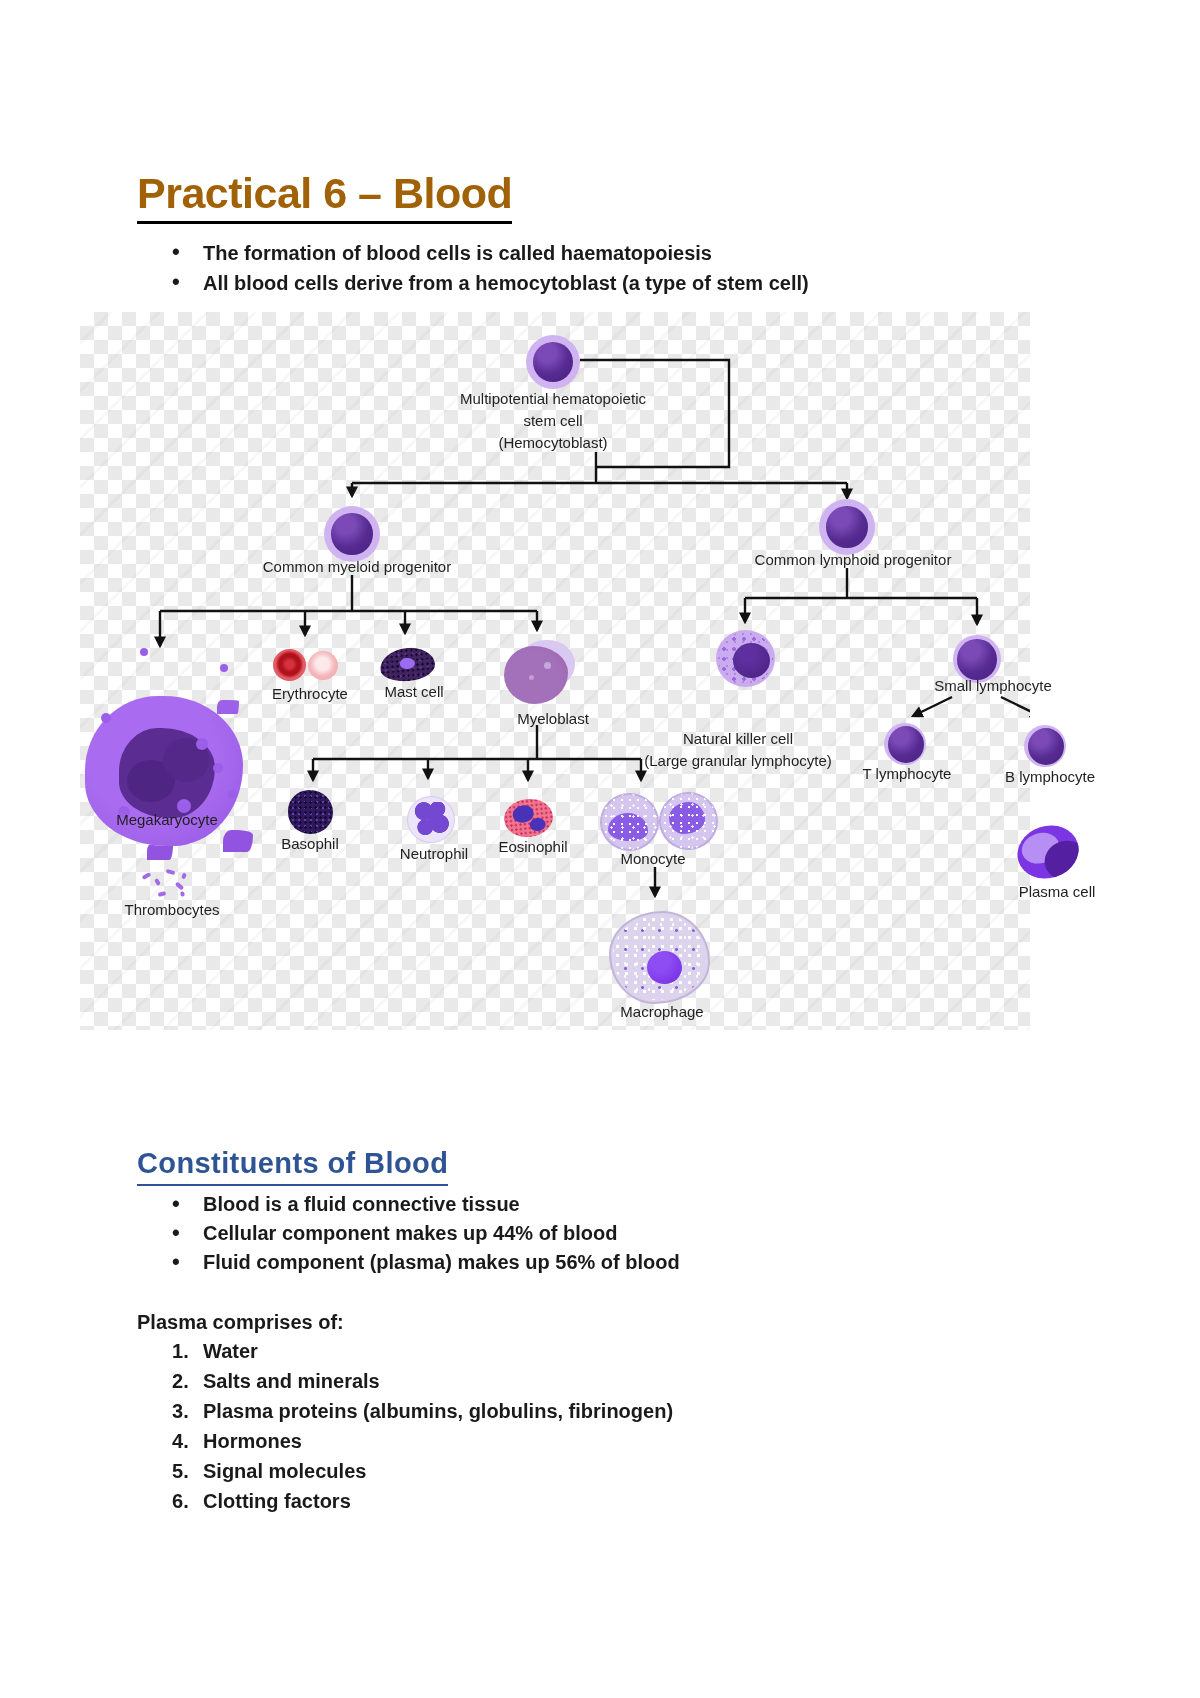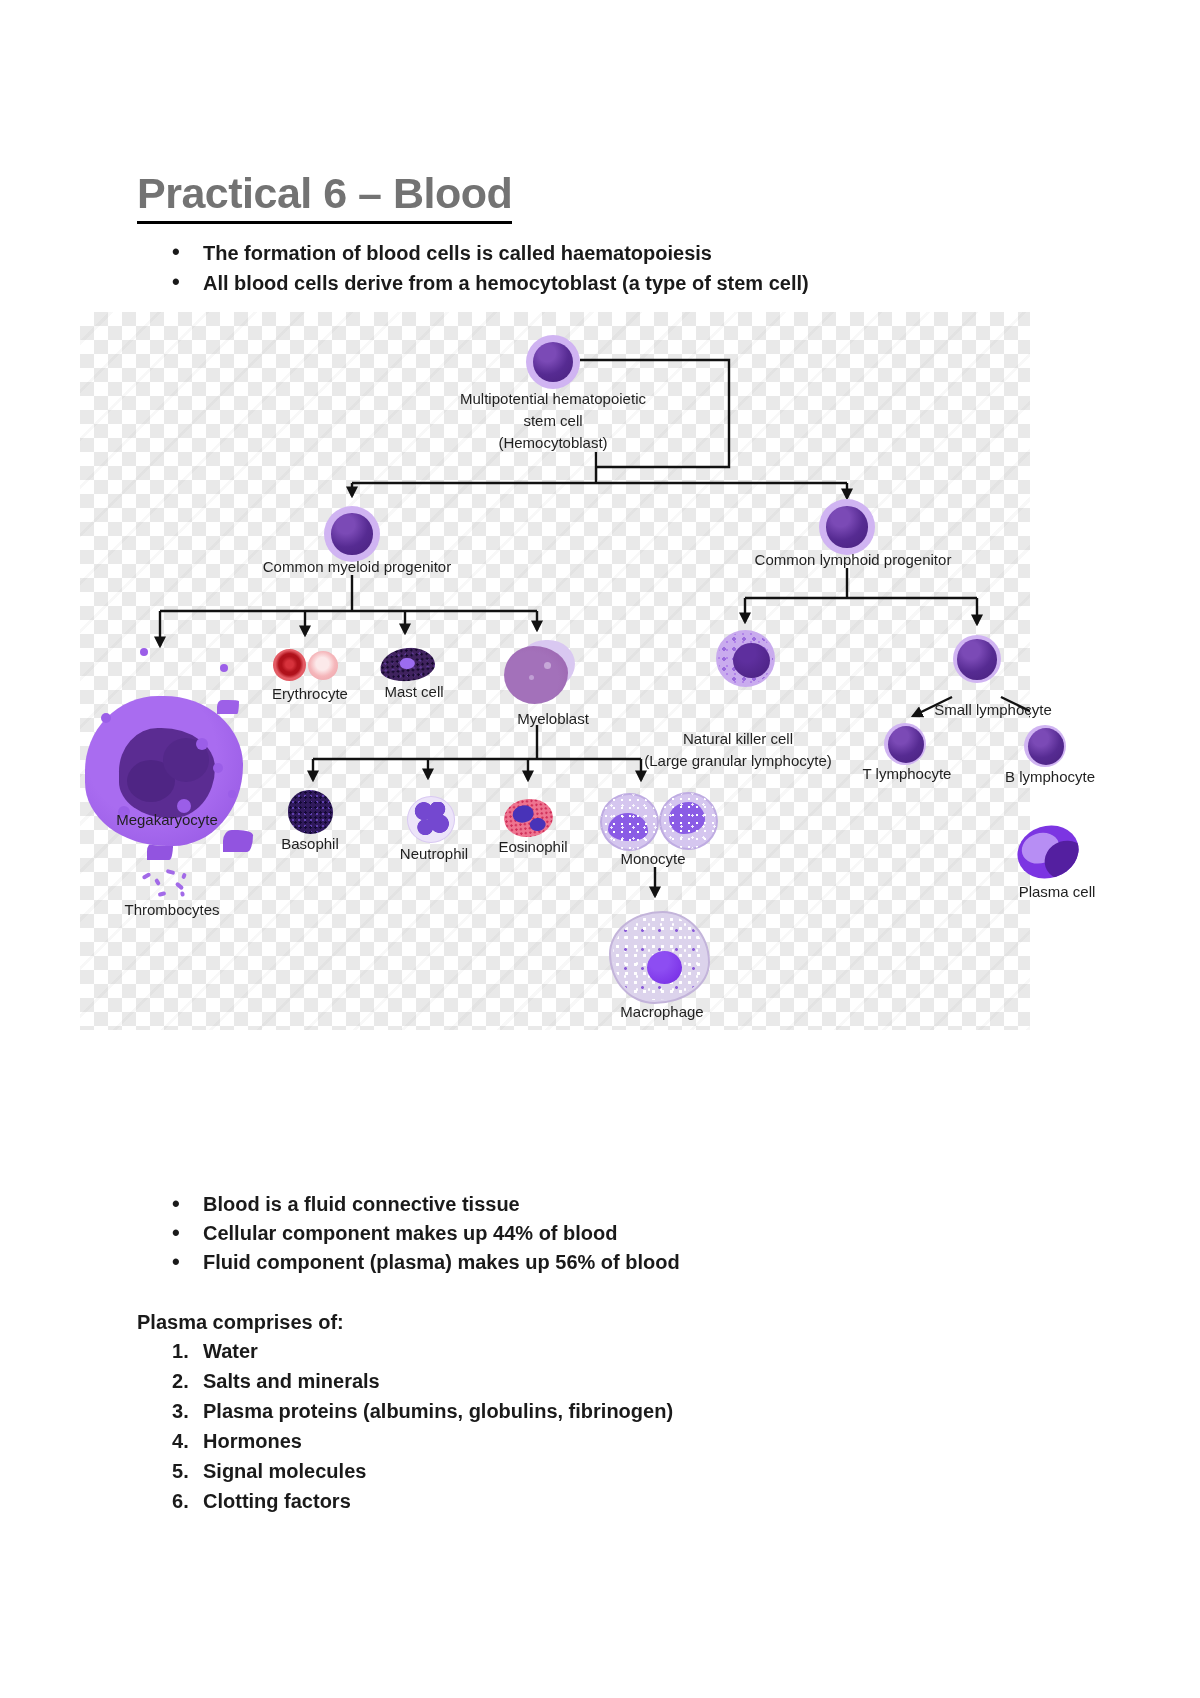--- a/index.html
+++ b/index.html
@@ -1,20 +1,20 @@
 <!DOCTYPE html>
 <html><head>
 <meta charset="utf-8">
 <style>
   html,body{margin:0;padding:0;background:#fff;}
   .page{position:relative;width:1200px;height:1698px;background:#ffffff;
         font-family:"Liberation Sans",sans-serif;color:#1a1a1a;overflow:hidden;}
 
   
-  .title{position:absolute;left:137px;top:140px;font-size:43px;font-weight:700;letter-spacing:-0.5px;color:#737373;}
+  .title{position:absolute;left:137px;top:140px;font-size:43px;font-weight:700;letter-spacing:-0.5px;color:#a16207;}
   .title .u{border-bottom:3px solid #000;padding-bottom:4px;}
 
   .bullets{position:absolute;list-style:none;margin:0;padding:0;}
   .bullets li{position:relative;padding-left:33px;font-size:20px;font-weight:600;}
   .bullets li::before{content:"\2022";position:absolute;left:2px;top:-1px;font-size:22px;}
   .intro{left:170px;top:238px;}
   .intro li{line-height:30px;}
   .cons{left:170px;top:1190px;}
   .cons li{line-height:29px;}
 
@@ -44,21 +44,21 @@
   .l-mast{left:334px;top:370px;text-align:center;}
   .l-myeloblast{left:473px;top:397px;}
   .l-mega{left:87px;top:498px;}
   .l-thromb{left:92px;top:588px;}
   .l-baso{left:230px;top:522px;}
   .l-neut{left:354px;top:532px;}
   .l-eos{left:453px;top:525px;}
   .l-mono{left:573px;top:537px;}
   .l-macro{left:582px;top:690px;}
   .l-nk{left:658px;top:374px;line-height:22px;margin-top:42px;}
-  .l-small{left:913px;top:364px;margin-top:24px;}
+  .l-small{left:913px;top:364px;}
   .l-t{left:827px;top:452px;}
   .l-b{left:970px;top:455px;}
   .l-plasma{left:977px;top:570px;}
 
   
   .cell{position:absolute;border-radius:50%;background:#d0b4f2;}
   .cell .nuc{position:absolute;inset:13%;border-radius:50%;
     background:radial-gradient(circle at 35% 28%,#7b4ab6 0 22%,#562b92 55%,#49217e 100%);}
   .c-hemo{left:446px;top:23px;width:54px;height:54px;}
   .c-myelo-prog{left:244px;top:194px;width:56px;height:56px;}
@@ -298,20 +298,21 @@
     <div class="dlabel l-nk">
       <div>Natural killer cell</div>
       <div>(Large granular lymphocyte)</div>
     </div>
     <div class="dlabel l-small">Small lymphocyte</div>
     <div class="dlabel l-t">T lymphocyte</div>
     <div class="dlabel l-b">B lymphocyte</div>
     <div class="dlabel l-plasma">Plasma cell</div>
   </div>
 
+  <h2 class="h2"><span class="u">Constituents of Blood</span></h2>
 
   <ul class="bullets cons">
     <li>Blood is a fluid connective tissue</li>
     <li>Cellular component makes up 44% of blood</li>
     <li>Fluid component (plasma) makes up 56% of blood</li>
   </ul>
 
   <div class="plasma-intro">Plasma comprises of:</div>
 
   <ol class="plasma-list">

